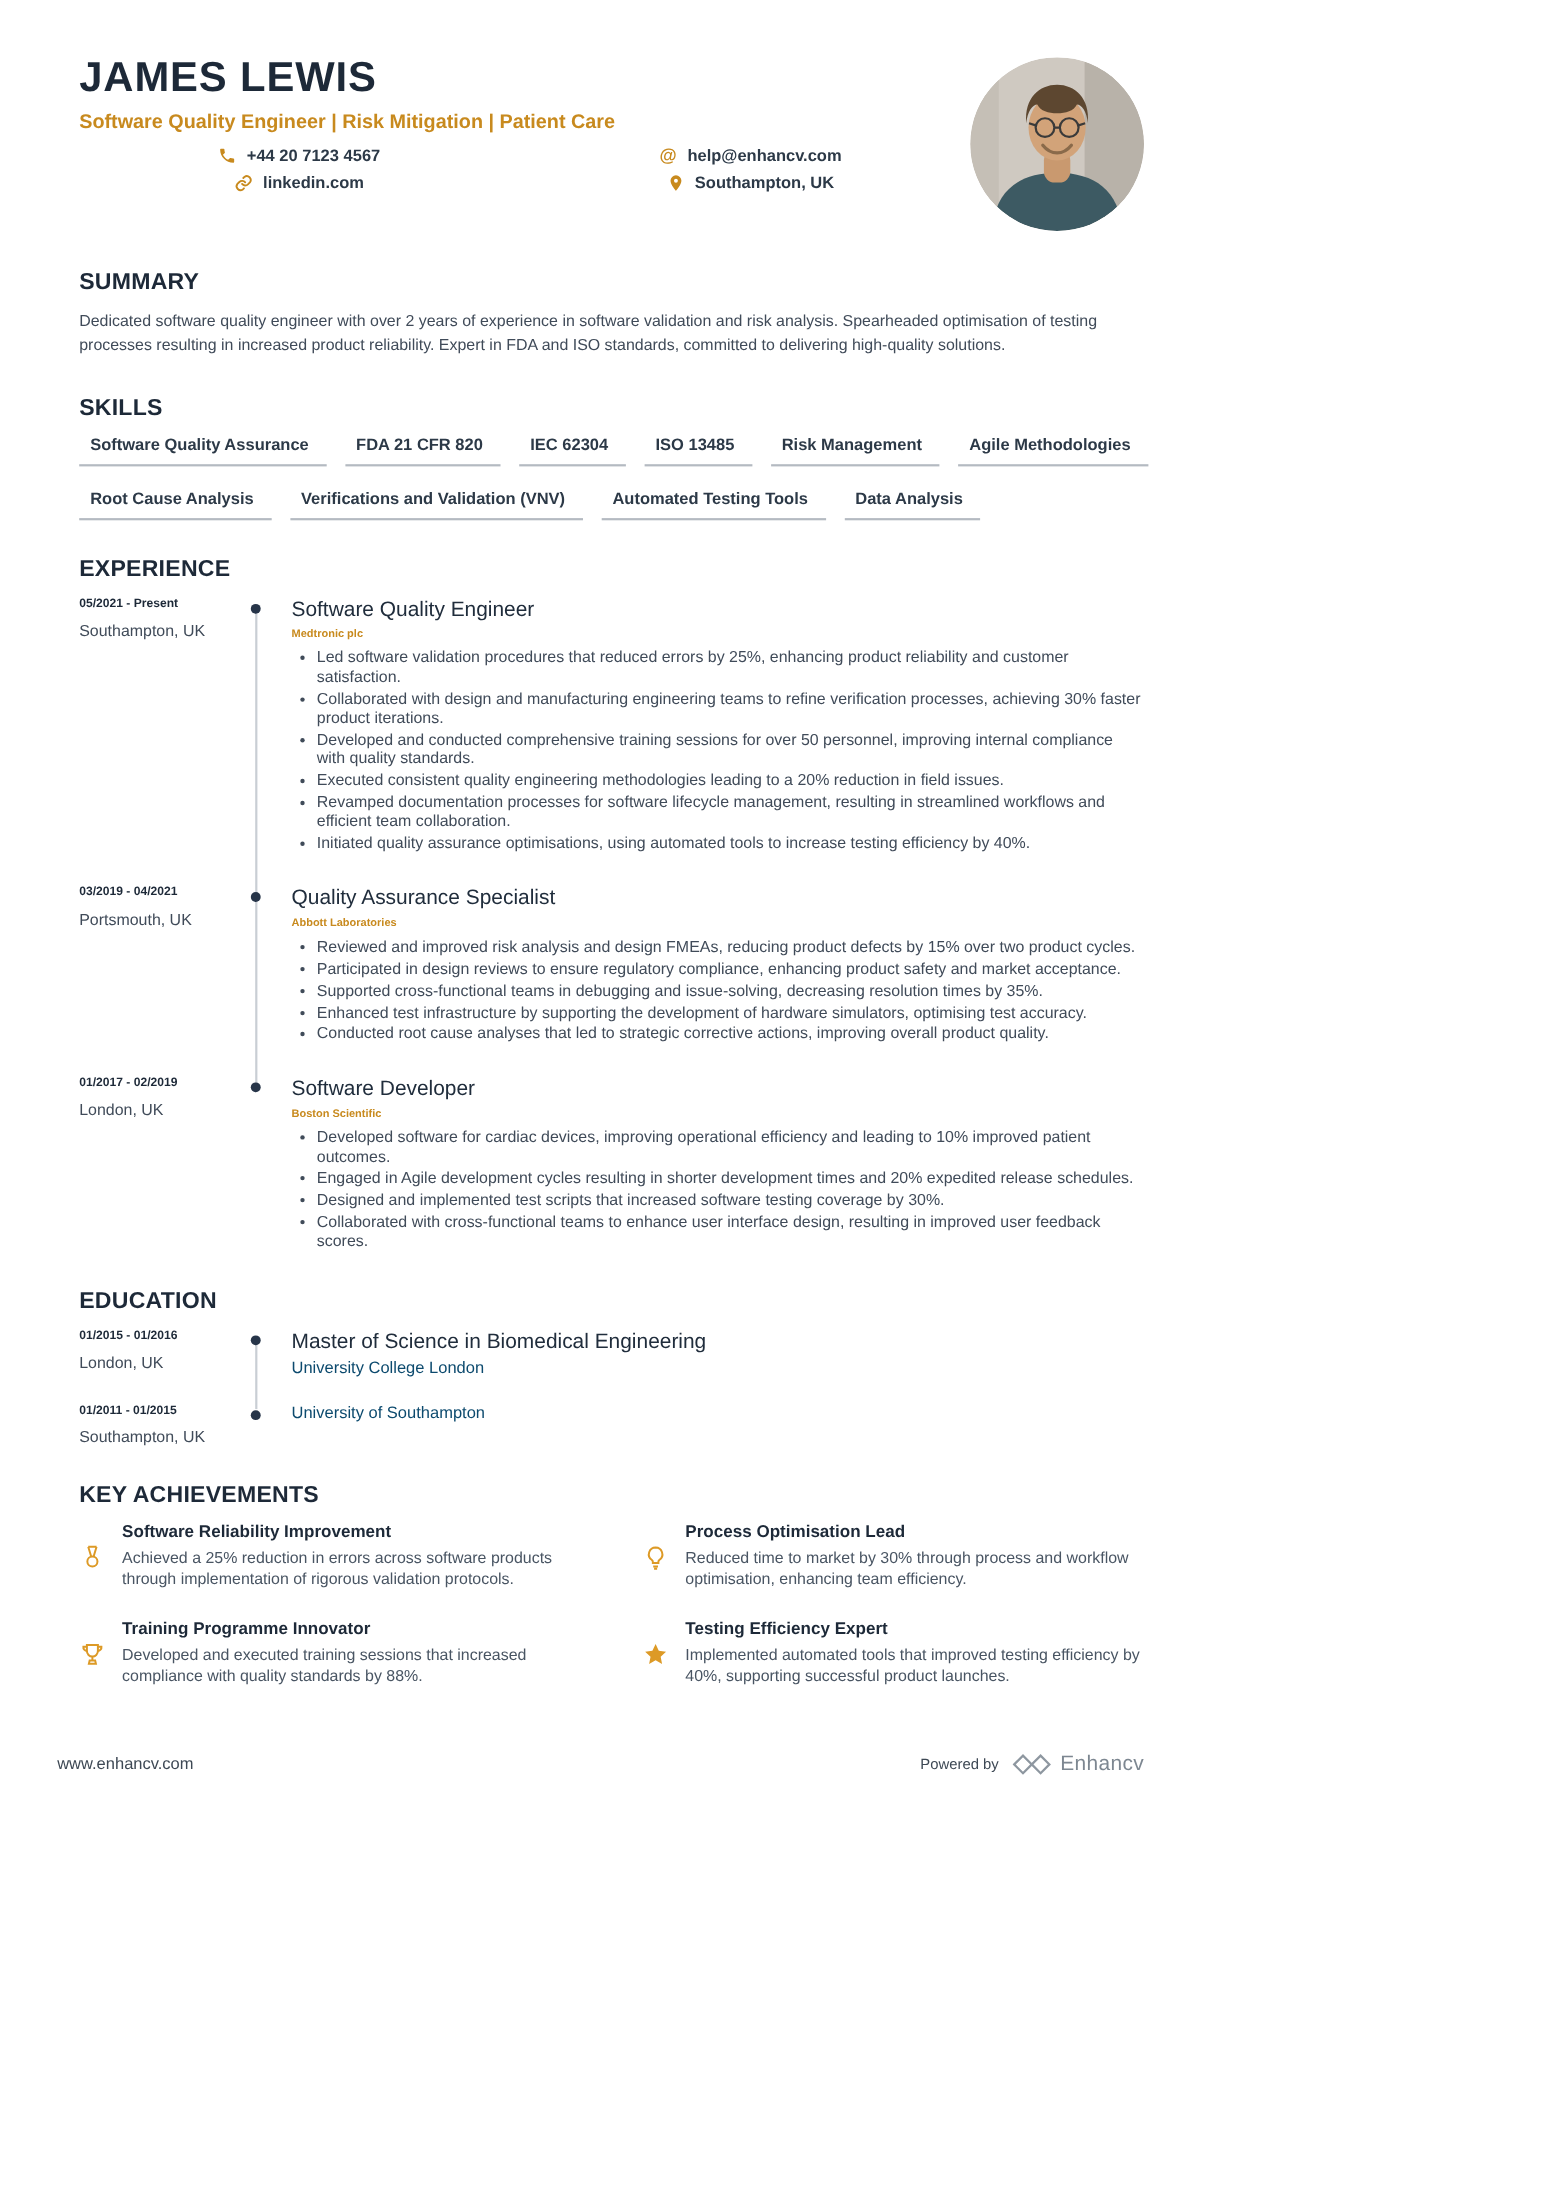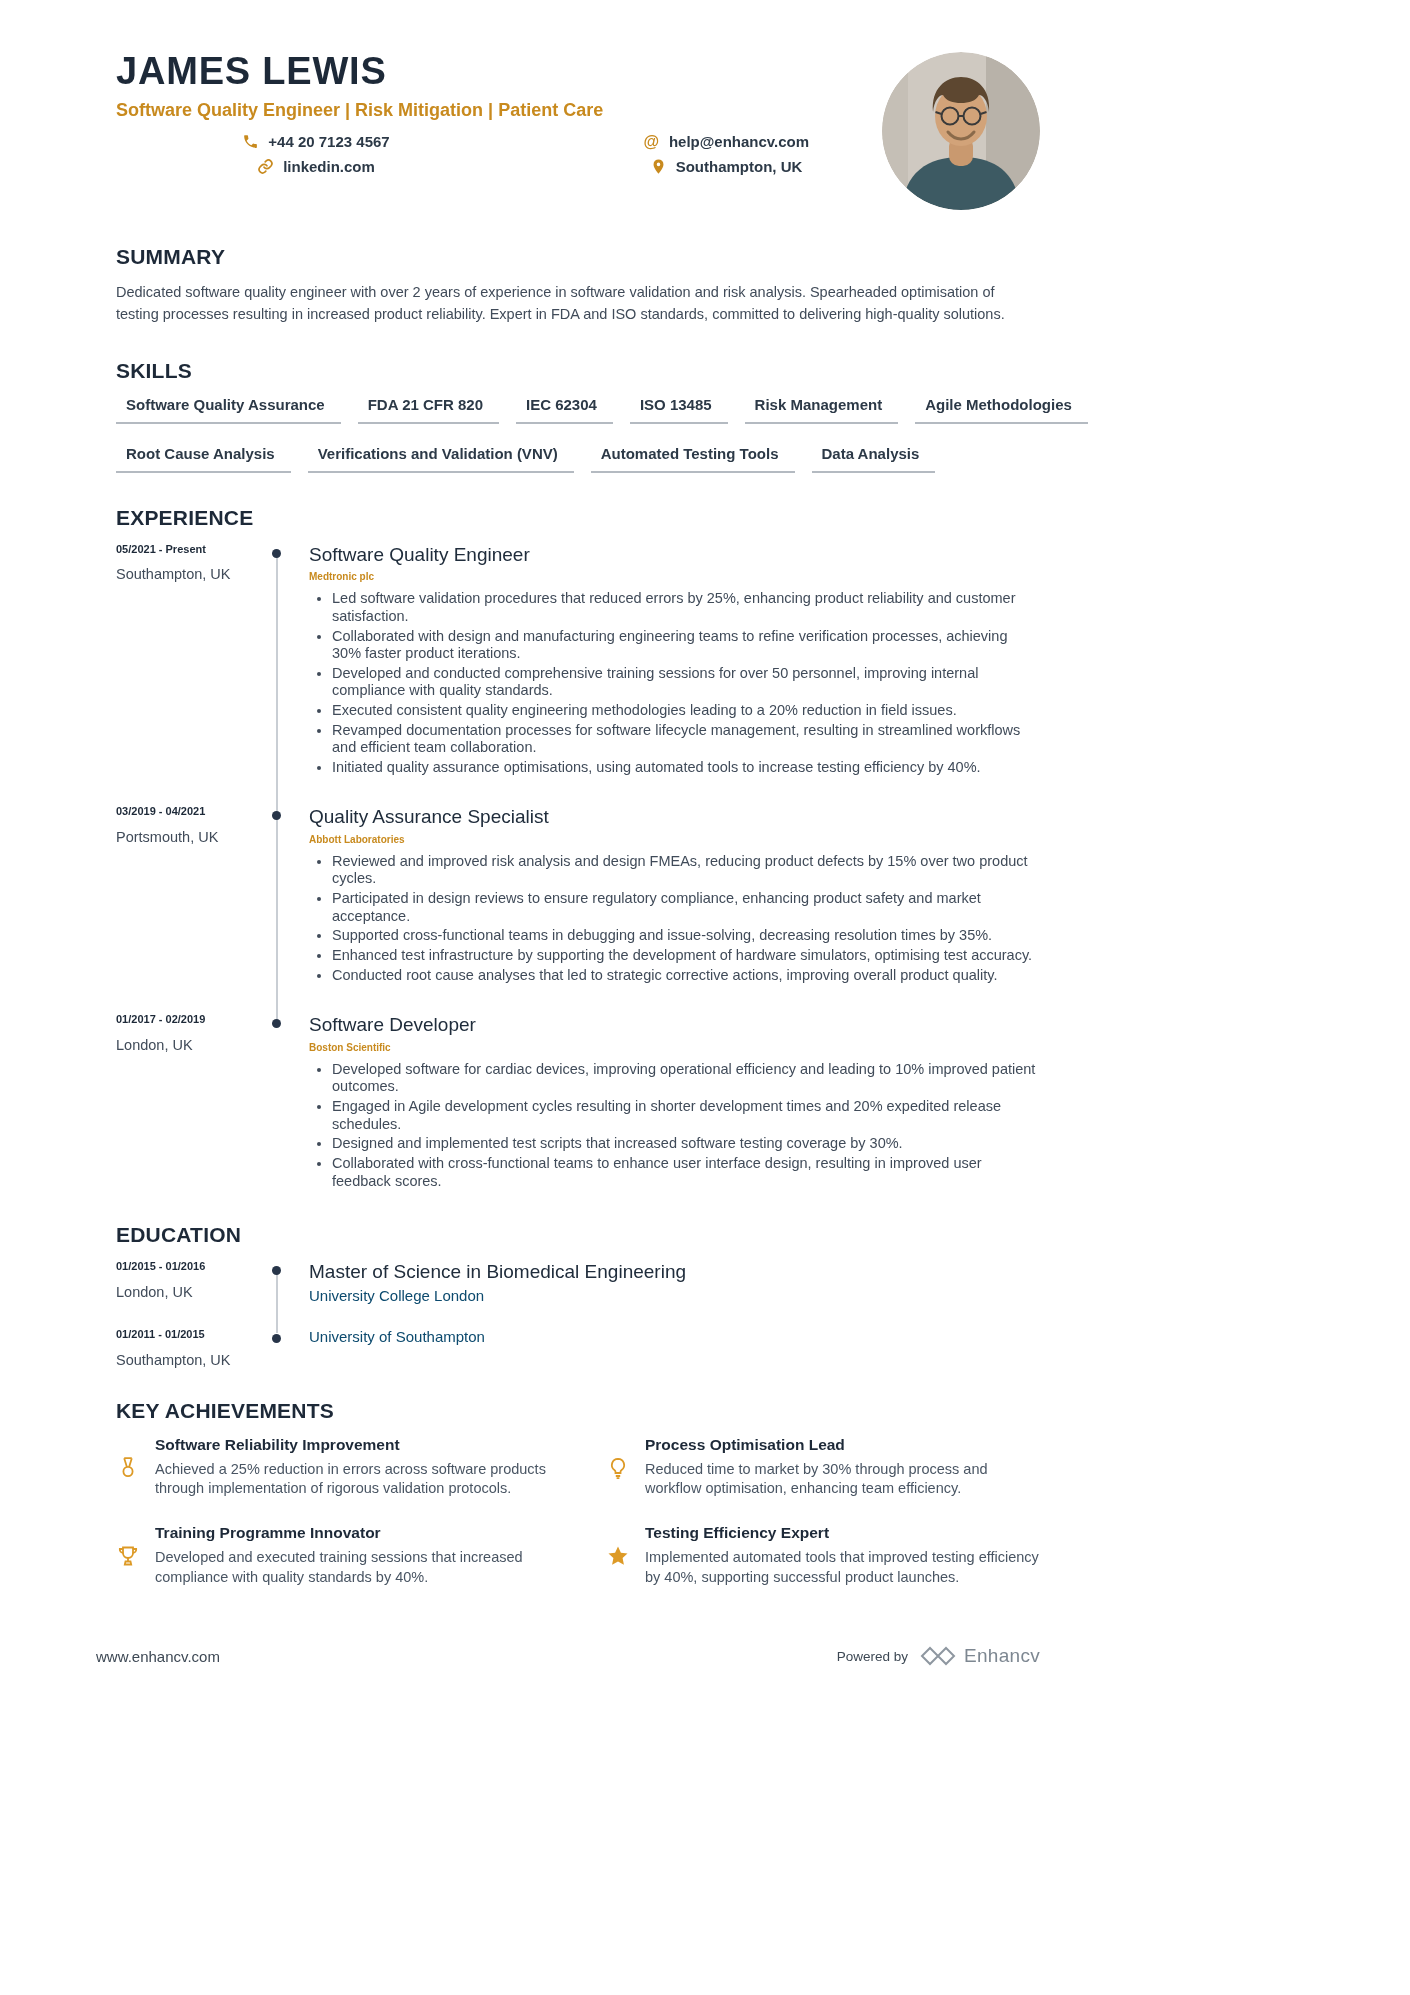--- a/index.html
+++ b/index.html
@@ -2,21 +2,21 @@
 <html><head>
 <meta charset="utf-8">
 <style>
   * { box-sizing: border-box; }
   html, body { margin: 0; padding: 0; }
   body {
     width: 1410px; height: 1995px; background: #ffffff;
     font-family: "Liberation Sans", sans-serif;
     color: #404b59; position: relative; overflow: hidden;
   }
-  .page { width: 1040px; padding: 50px 0 0 116px; }
+  .page { width: 1040px; padding: 50px 0 0 72px; }
 
   
   .header { position: relative; min-height: 162px; }
   .name { margin: 0; font-size: 38px; font-weight: 800; letter-spacing: 0.8px; color: #1d2938; }
   .headline { margin-top: 7px; font-size: 18px; font-weight: 700; color: #c88a1e; }
   .contact-grid { margin-top: 12px; display: grid; grid-template-columns: 400px 420px; row-gap: 8px; }
   .contact-item { display: flex; align-items: center; gap: 9px; font-size: 15px; font-weight: 700; color: #2c3947; justify-content: center; }
   .cicon { width: 17px; height: 17px; display: inline-flex; align-items: center; justify-content: center; color: #c88a1e; flex: 0 0 17px; }
   .cicon svg { width: 100%; height: 100%; }
   .cicon.at { font-size: 16px; font-weight: 700; }
@@ -258,21 +258,21 @@
       <div class="ach-item">
         <span class="ach-icon">
           <svg viewBox="0 0 24 24" fill="none" stroke="currentColor" stroke-width="1.8">
               <path d="M7 3.5h10V9a5 5 0 0 1-10 0V3.5z"></path>
               <path d="M7 5H3.8a3.4 3.4 0 0 0 3.4 3.9M17 5h3.2a3.4 3.4 0 0 1-3.4 3.9"></path>
               <path d="M12 14v3.5M8.5 20.5h7M9.5 17.5h5l.7 3h-6.4z"></path>
             </svg>
         </span>
         <div>
           <div class="ach-title">Training Programme Innovator</div>
-          <div class="ach-text">Developed and executed training sessions that increased compliance with quality standards by 40%.</div>
+          <div class="ach-text">Developed and executed training sessions that increased compliance with quality standards by 88%.</div>
         </div>
       </div>
 
       <div class="ach-item">
         <span class="ach-icon">
           <svg viewBox="0 0 24 24" fill="currentColor">
               <path d="M12 2.5l2.9 6.2 6.6.8-4.9 4.6 1.3 6.6L12 17.4l-5.9 3.3 1.3-6.6L2.5 9.5l6.6-.8z"></path>
             </svg>
         </span>
         <div>

